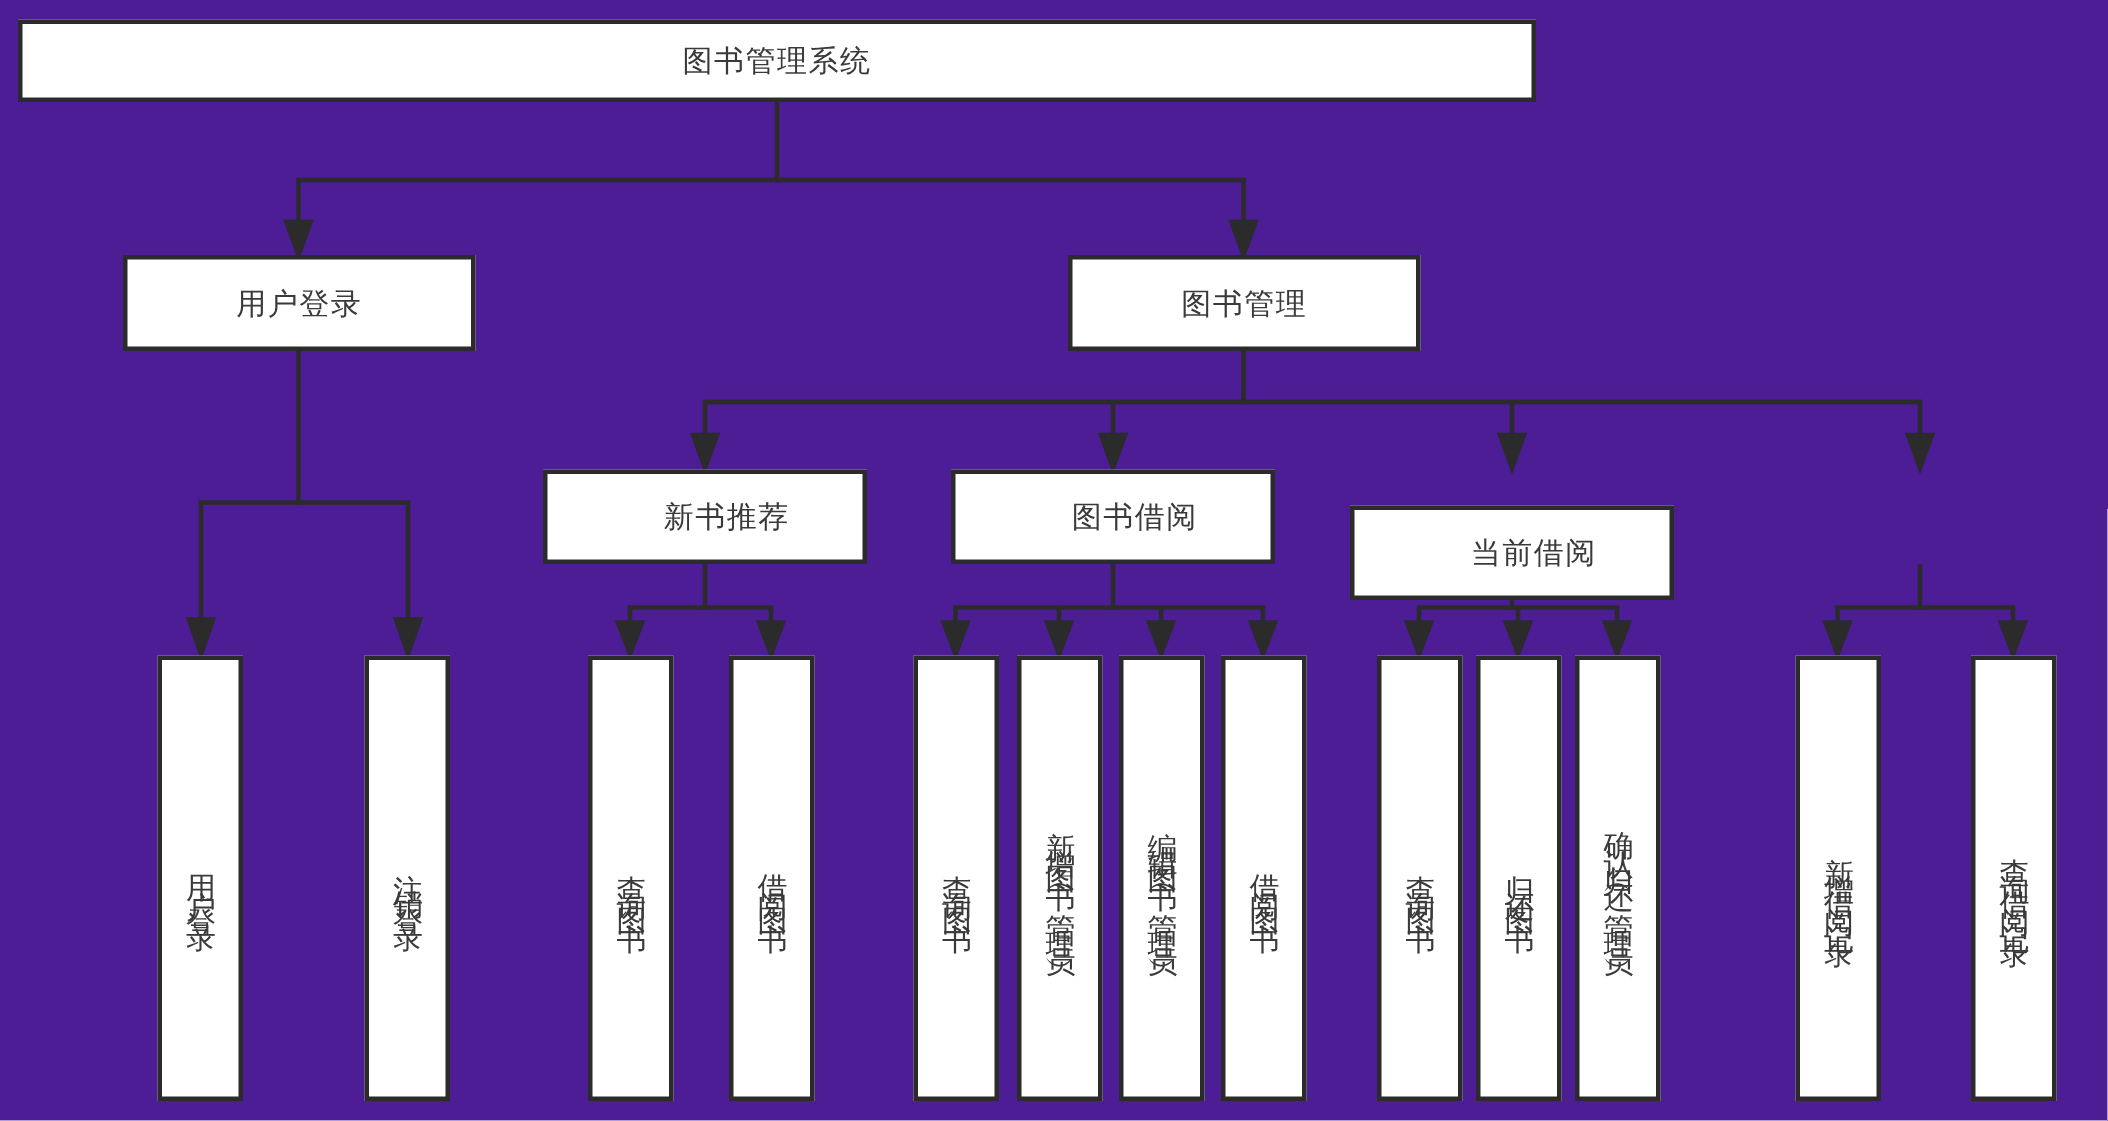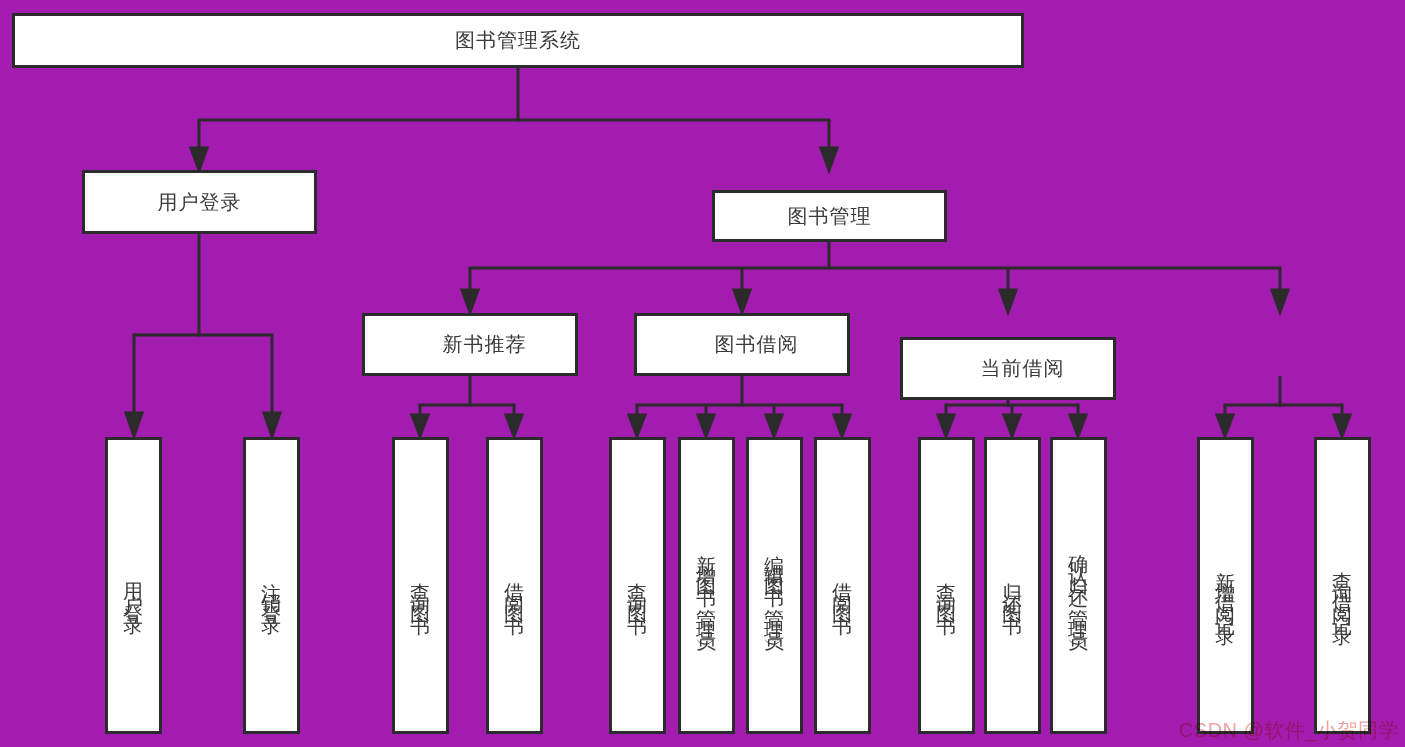--- a/index.html
+++ b/index.html
@@ -1,19 +1,19 @@
 <!DOCTYPE html>
 <html><head>
 <meta charset="utf-8">
 <style>
   html,body{margin:0;padding:0;background:#ffffff;}
   .canvas{
     position:relative;
     width:1405px;height:747px;
-    background:#a21caf;
+    background:#4c1d95;
     font-family:"Liberation Sans","DejaVu Sans",sans-serif;
     color:#333333;
     overflow:hidden;
   }
   .connectors{position:absolute;left:0;top:0;width:1405px;height:747px;}
   .node{
     position:absolute;
     box-sizing:border-box;
     border:3px solid #2b2b2b;
     background:#ffffff;
@@ -27,21 +27,21 @@
     writing-mode:vertical-rl;
     text-orientation:mixed;
     letter-spacing:11px;
     line-height:1;
     padding-top:6px;
   }
   
   .n-root{left:12px;top:13px;width:1012px;height:55px;}
   
   .n-user-login{left:82px;top:170px;width:235px;height:64px;}
-  .n-book-mgmt{left:712px;top:170px;width:235px;height:52px;margin-top:20px;}
+  .n-book-mgmt{left:712px;top:170px;width:235px;height:64px;}
   
   .n-l3{top:313px;width:216px;height:63px;padding-left:29px;}
   .n-new-book{left:362px;}
   .n-book-borrow{left:634px;text-align:right;}
   .n-current-borrow{left:900px;margin-top:24px;}
   .n-borrow-record{left:1172px;}
   
   .leaf{top:437px;width:57px;height:297px;}
   .l-g1-0{left:105px;} .l-g1-1{left:243px;}
   .l-g2-0{left:392px;} .l-g2-1{left:486px;}
@@ -162,15 +162,14 @@
   <div class="node v leaf l-g3-2">编辑图书（管理员）</div>
   <div class="node v leaf l-g3-3">借阅图书</div>
 
   <div class="node v leaf l-g4-0">查询图书</div>
   <div class="node v leaf l-g4-1">归还图书</div>
   <div class="node v leaf l-g4-2">确认归还（管理员）</div>
 
   <div class="node v leaf l-g5-0">新增借阅记录</div>
   <div class="node v leaf l-g5-1">查询借阅记录</div>
 
-  <div class="watermark">CSDN @软件_小贺同学</div>
 
 </div>
 
 </body></html>

